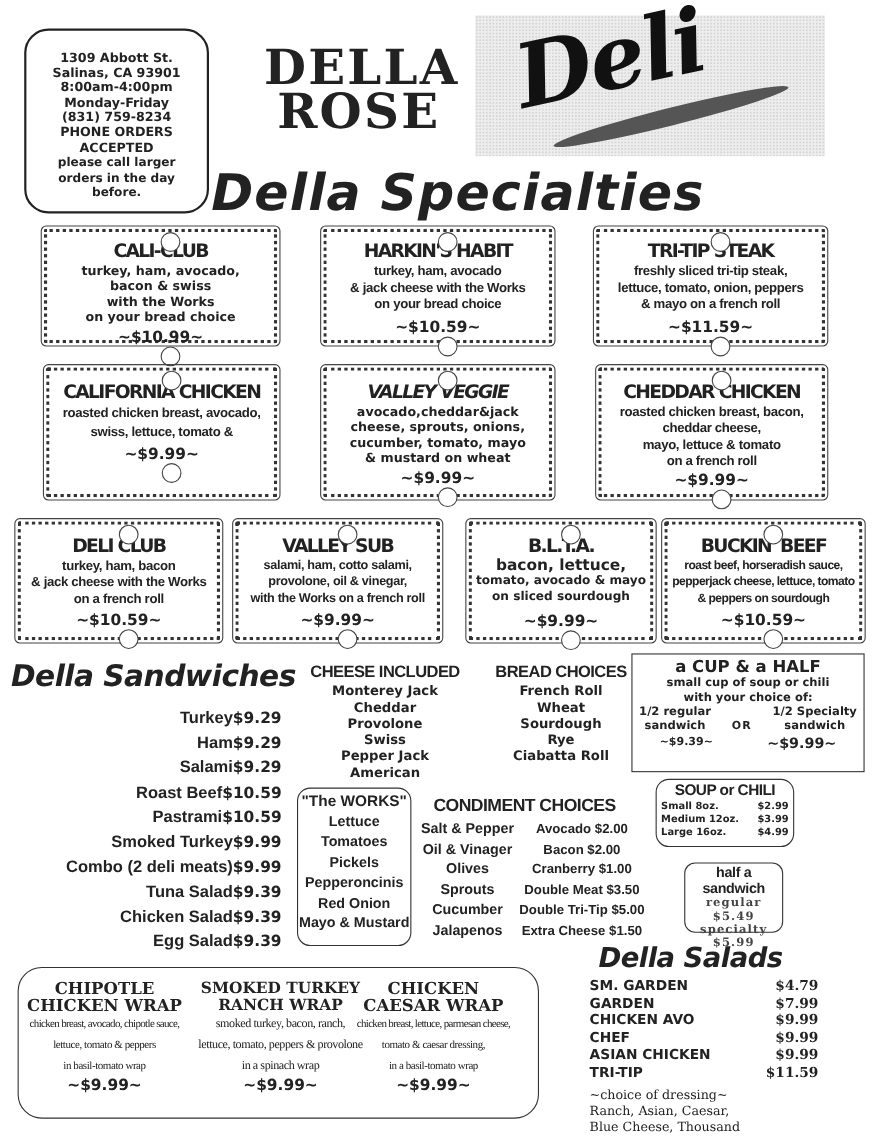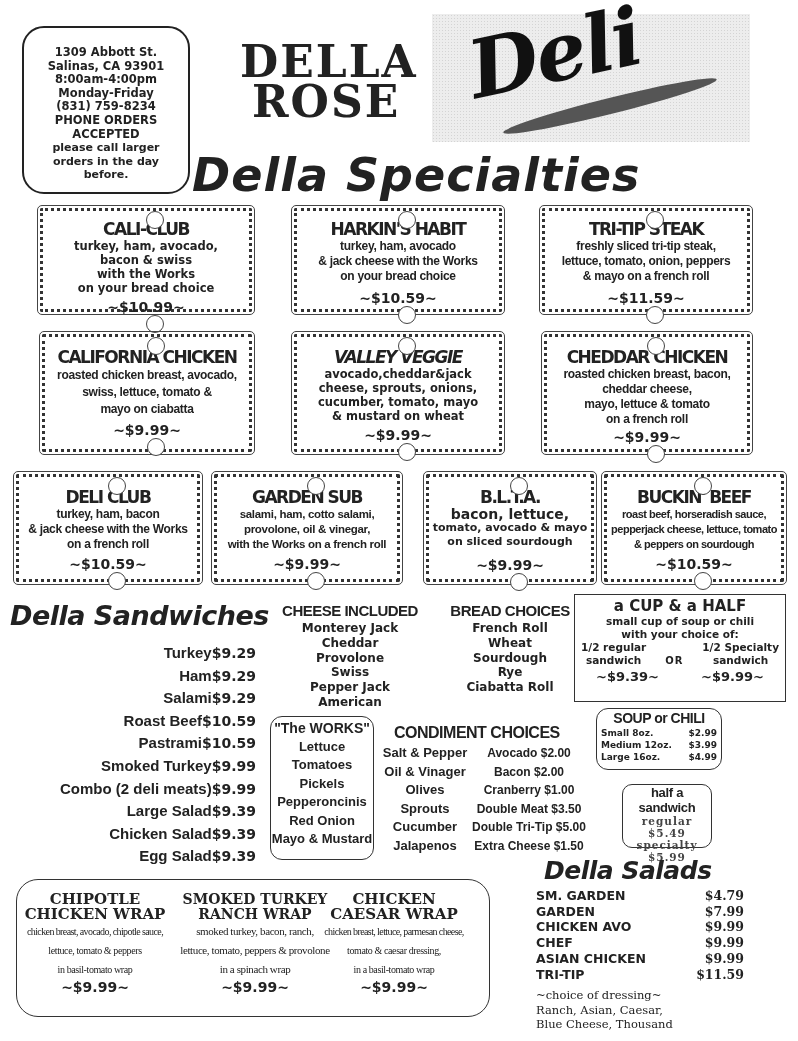--- a/index.html
+++ b/index.html
@@ -93,21 +93,20 @@
   <div class="t-desc narrow">freshly sliced tri-tip steak,</div>
   <div class="t-desc narrow">lettuce, tomato, onion, peppers</div>
   <div class="t-desc narrow">&amp; mayo on a french roll</div>
   <div class="t-price" style="margin-top:6px;">~$11.59~</div>
 </div>
 
 <div class="ticket" style="left:42px;top:334px;width:210px;height:118px;">
   <div class="t-name" style="margin-top:10px;">CALIFORNIA CHICKEN</div>
   <div class="t-desc narrow" style="line-height:17px;">roasted chicken breast, avocado,</div>
   <div class="t-desc narrow" style="line-height:17px;">swiss, lettuce, tomato &amp;</div>
-  <div class="t-desc narrow" style="line-height:17px;">mayo on ciabatta</div>
   <div class="t-price">~$9.99~</div>
 </div>
 <div class="ticket" style="left:294px;top:334px;width:208px;height:118px;">
   <div class="t-name it" style="margin-top:10px;">VALLEY VEGGIE</div>
   <div class="t-desc wide">avocado,cheddar&amp;jack</div>
   <div class="t-desc wide">cheese, sprouts, onions,</div>
   <div class="t-desc wide">cucumber, tomato, mayo</div>
   <div class="t-desc wide">&amp; mustard on wheat</div>
   <div class="t-price">~$9.99~</div>
 </div>
@@ -121,21 +120,21 @@
 </div>
 
 <div class="ticket" style="left:16px;top:474px;width:184px;height:108px;">
   <div class="t-name" style="margin-top:10px;">DELI CLUB</div>
   <div class="t-desc narrow">turkey, ham, bacon</div>
   <div class="t-desc narrow">&amp; jack cheese with the Works</div>
   <div class="t-desc narrow">on a french roll</div>
   <div class="t-price">~$10.59~</div>
 </div>
 <div class="ticket" style="left:214px;top:474px;width:186px;height:108px;">
-  <div class="t-name" style="margin-top:10px;">GARDEN SUB</div>
+  <div class="t-name" style="margin-top:10px;">VALLEY SUB</div>
   <div class="t-desc narrow" style="font-size:11.5px;">salami, ham, cotto salami,</div>
   <div class="t-desc narrow" style="font-size:11.5px;">provolone, oil &amp; vinegar,</div>
   <div class="t-desc narrow" style="font-size:11.5px;">with the Works on a french roll</div>
   <div class="t-price">~$9.99~</div>
 </div>
 <div class="ticket" style="left:426px;top:474px;width:168px;height:108px;">
   <div class="t-name" style="margin-top:10px;">B.L.T.A.</div>
   <div class="t-desc wide" style="font-size:14px;">bacon, lettuce,</div>
   <div class="t-desc wide" style="font-size:11px;">tomato, avocado &amp; mayo</div>
   <div class="t-desc wide" style="font-size:11px;">on sliced sourdough</div>
@@ -173,21 +172,21 @@
     </div>
   <div class="sand-row">
       <span>Smoked Turkey</span>
       <span class="p">$9.99</span>
     </div>
   <div class="sand-row">
       <span>Combo (2 deli meats)</span>
       <span class="p">$9.99</span>
     </div>
   <div class="sand-row">
-      <span>Large Salad</span>
+      <span>Tuna Salad</span>
       <span class="p">$9.39</span>
     </div>
   <div class="sand-row">
       <span>Chicken Salad</span>
       <span class="p">$9.39</span>
     </div>
   <div class="sand-row">
       <span>Egg Salad</span>
       <span class="p">$9.39</span>
     </div>
@@ -221,21 +220,21 @@
         <div>1/2 regular</div>
         <div>sandwich</div>
       </div>
     <div class="cup-text" style="align-self:flex-end;font-size:10px;letter-spacing:1px;">OR</div>
     <div class="cup-text">
         <div>1/2 Specialty</div>
         <div>sandwich</div>
       </div>
   </div>
   <div style="display:flex;justify-content:space-around;margin-top:2px;">
-    <span class="t-price" style="font-size:13px;margin:0;">~$9.39~</span>
+    <span class="t-price" style="font-size:10px;margin:0;">~$9.39~</span>
     <span class="t-price" style="font-size:13px;margin:0;">~$9.99~</span>
   </div>
 </div>
 
 <div class="rbox" style="left:270px;top:716px;width:104px;height:144px;padding-top:2px;">
   <div class="works-item" style="font-size:14px;">"The WORKS"</div>
   <div class="works-item">Lettuce</div>
   <div class="works-item">Tomatoes</div>
   <div class="works-item">Pickels</div>
   <div class="works-item">Pepperoncinis</div>

